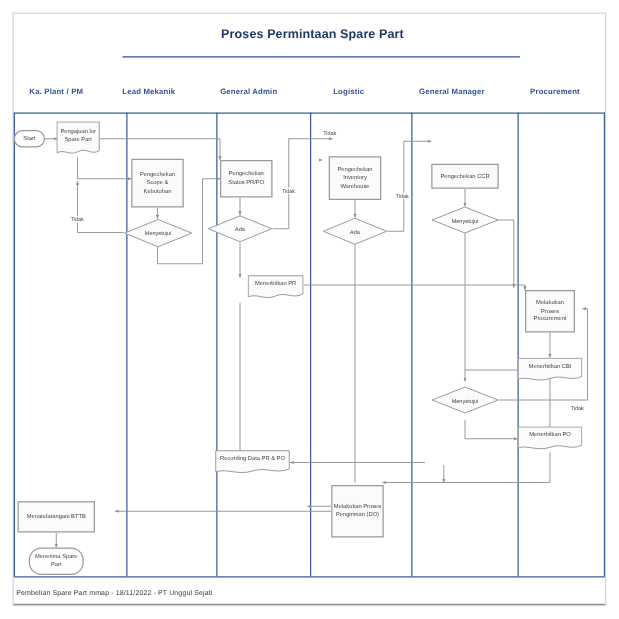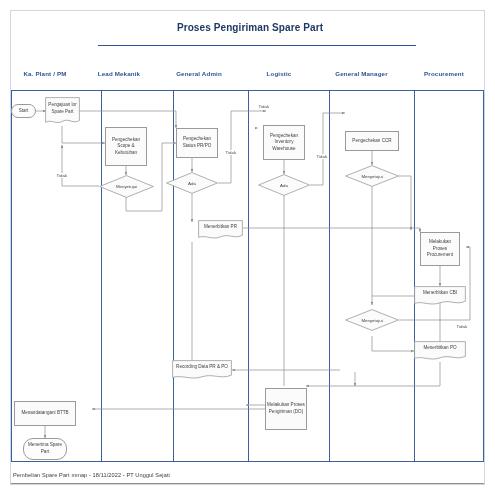--- a/index.html
+++ b/index.html
@@ -148,21 +148,21 @@
     padding:0 .5px;
   }
 </style>
 </head>
 <body>
 
 <div id="page">
 
   <div id="canvas-frame"></div>
 
-  <div id="diagram-title">Proses Pengiriman Spare Part</div>
+  <div id="diagram-title">Proses Permintaan Spare Part</div>
   <div id="title-rule"></div>
 
   <div id="lane-header">
     <div class="lane-head" style="left:0px;width:68px;">
       <span>Ka. Plant / PM</span>
     </div>
     <div class="lane-head" style="left:68px;width:80px;">
       <span>Lead Mekanik</span>
     </div>
     <div class="lane-head" style="left:148px;width:80px;">

